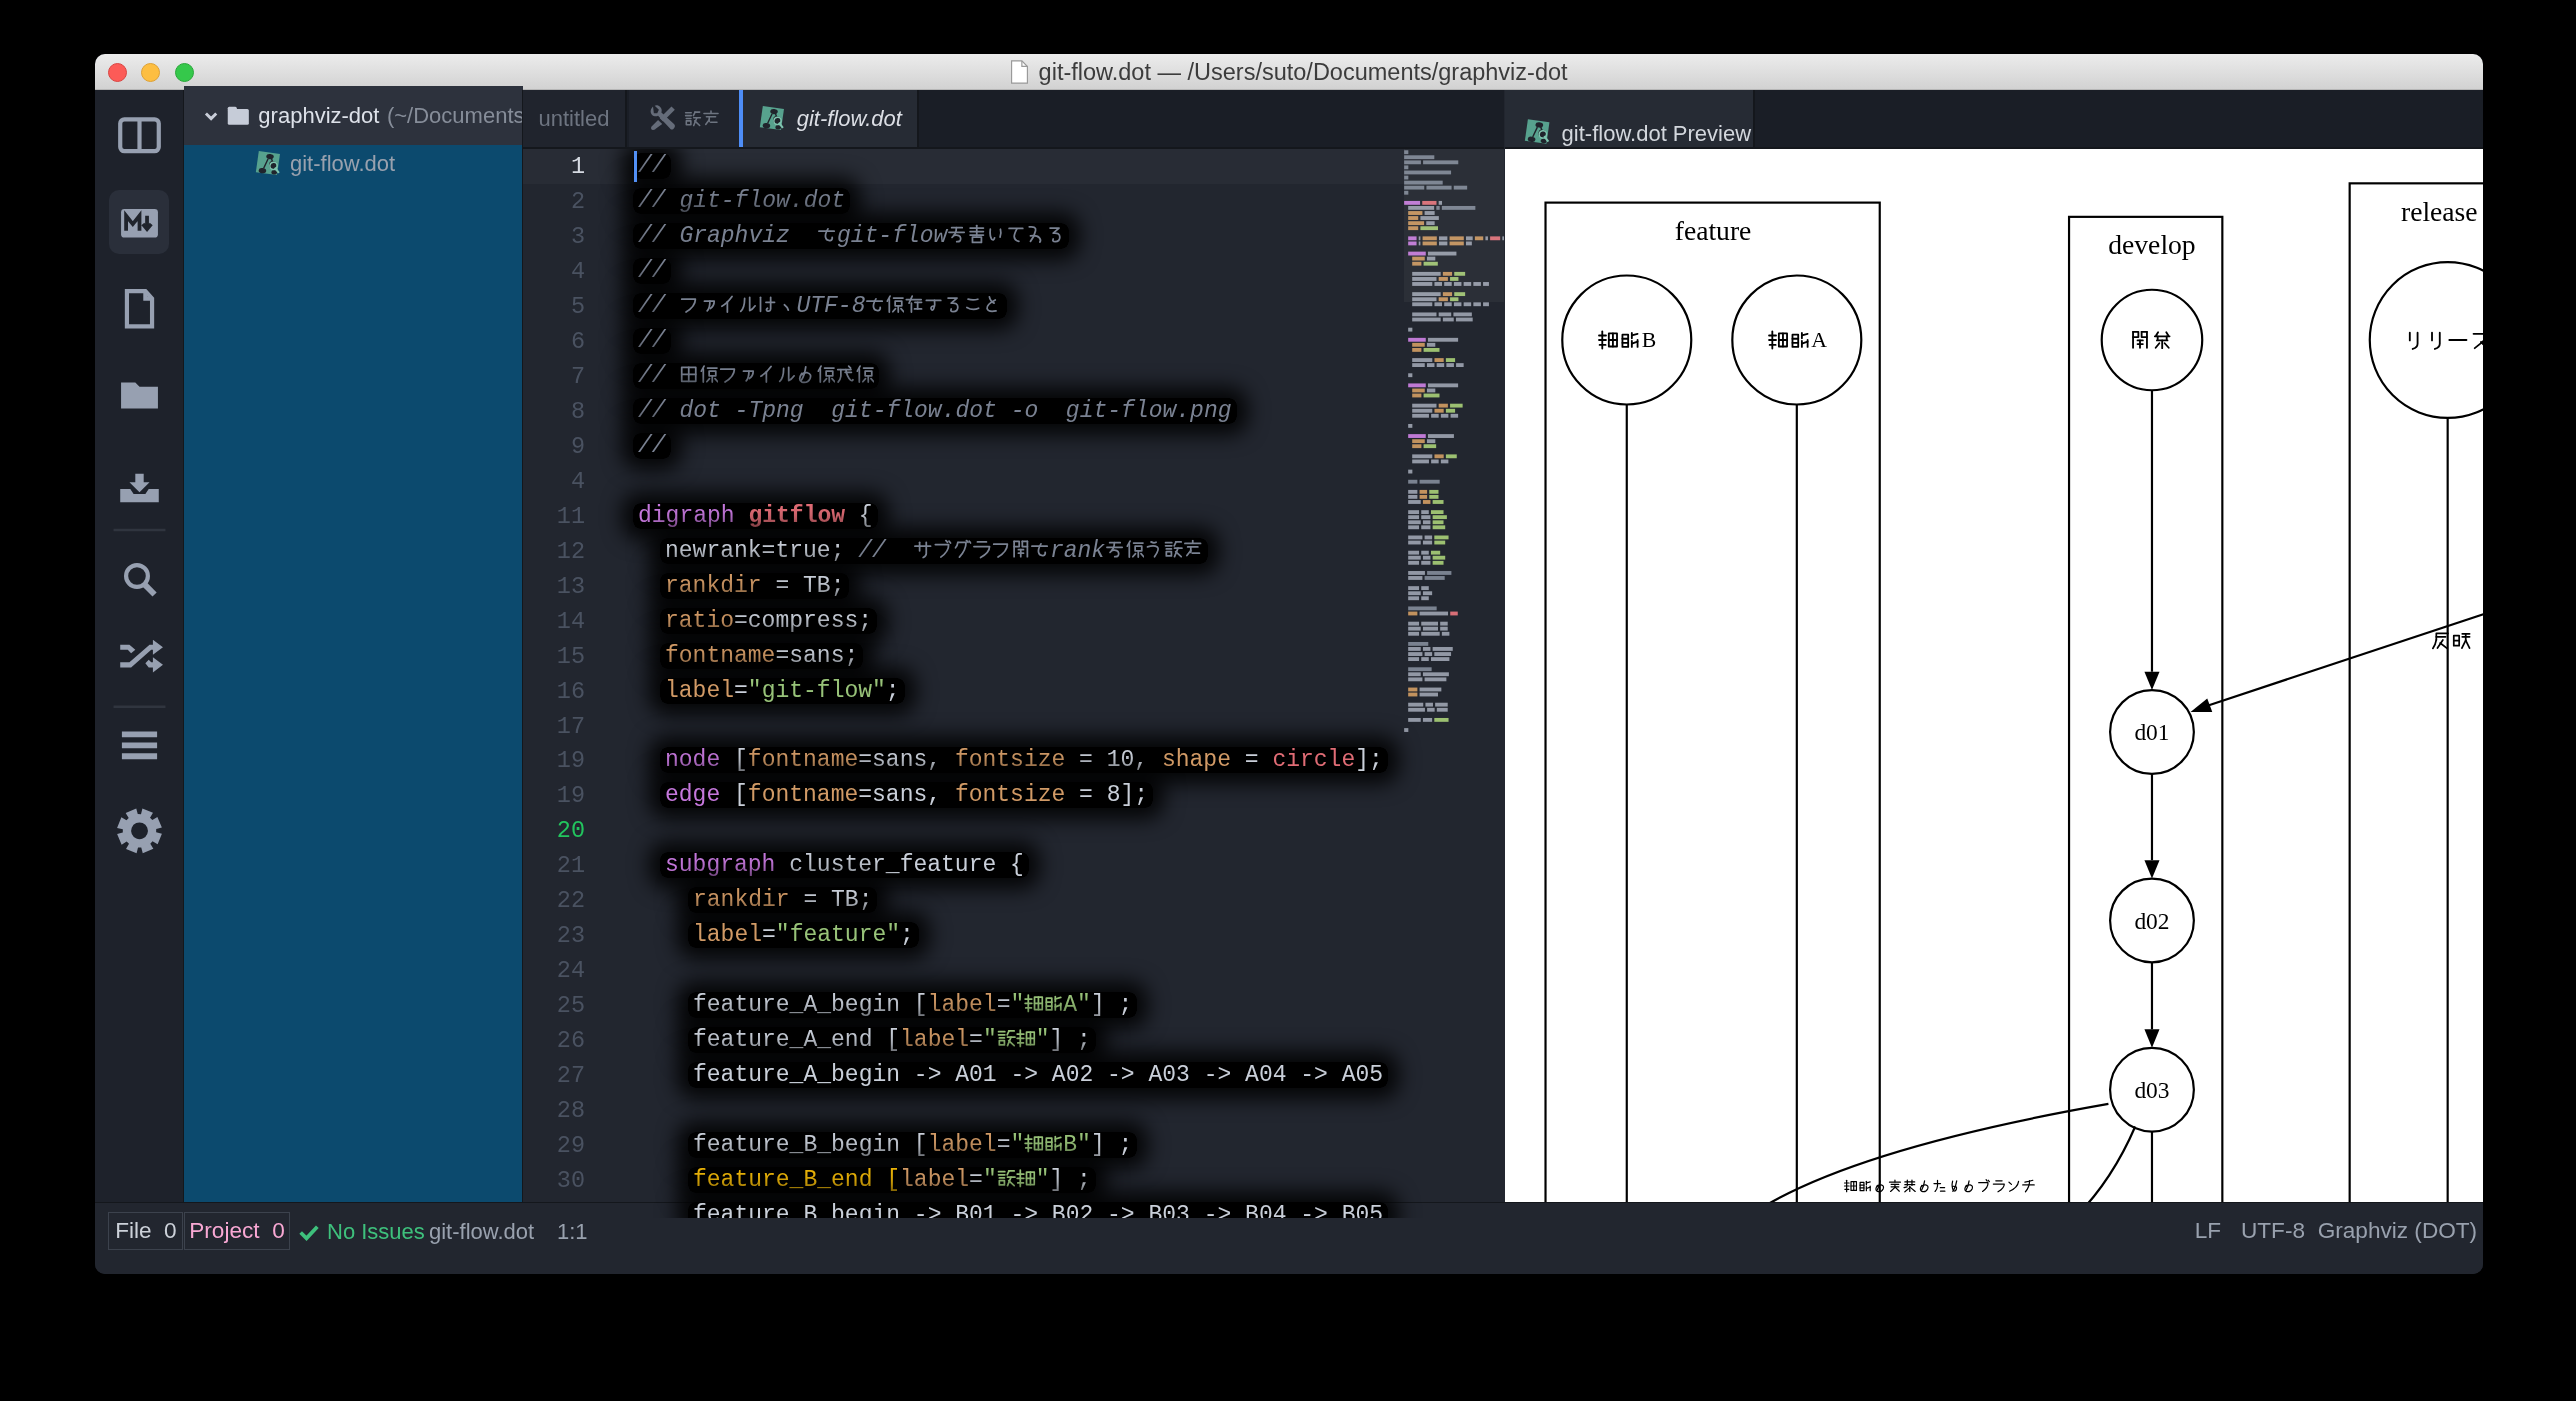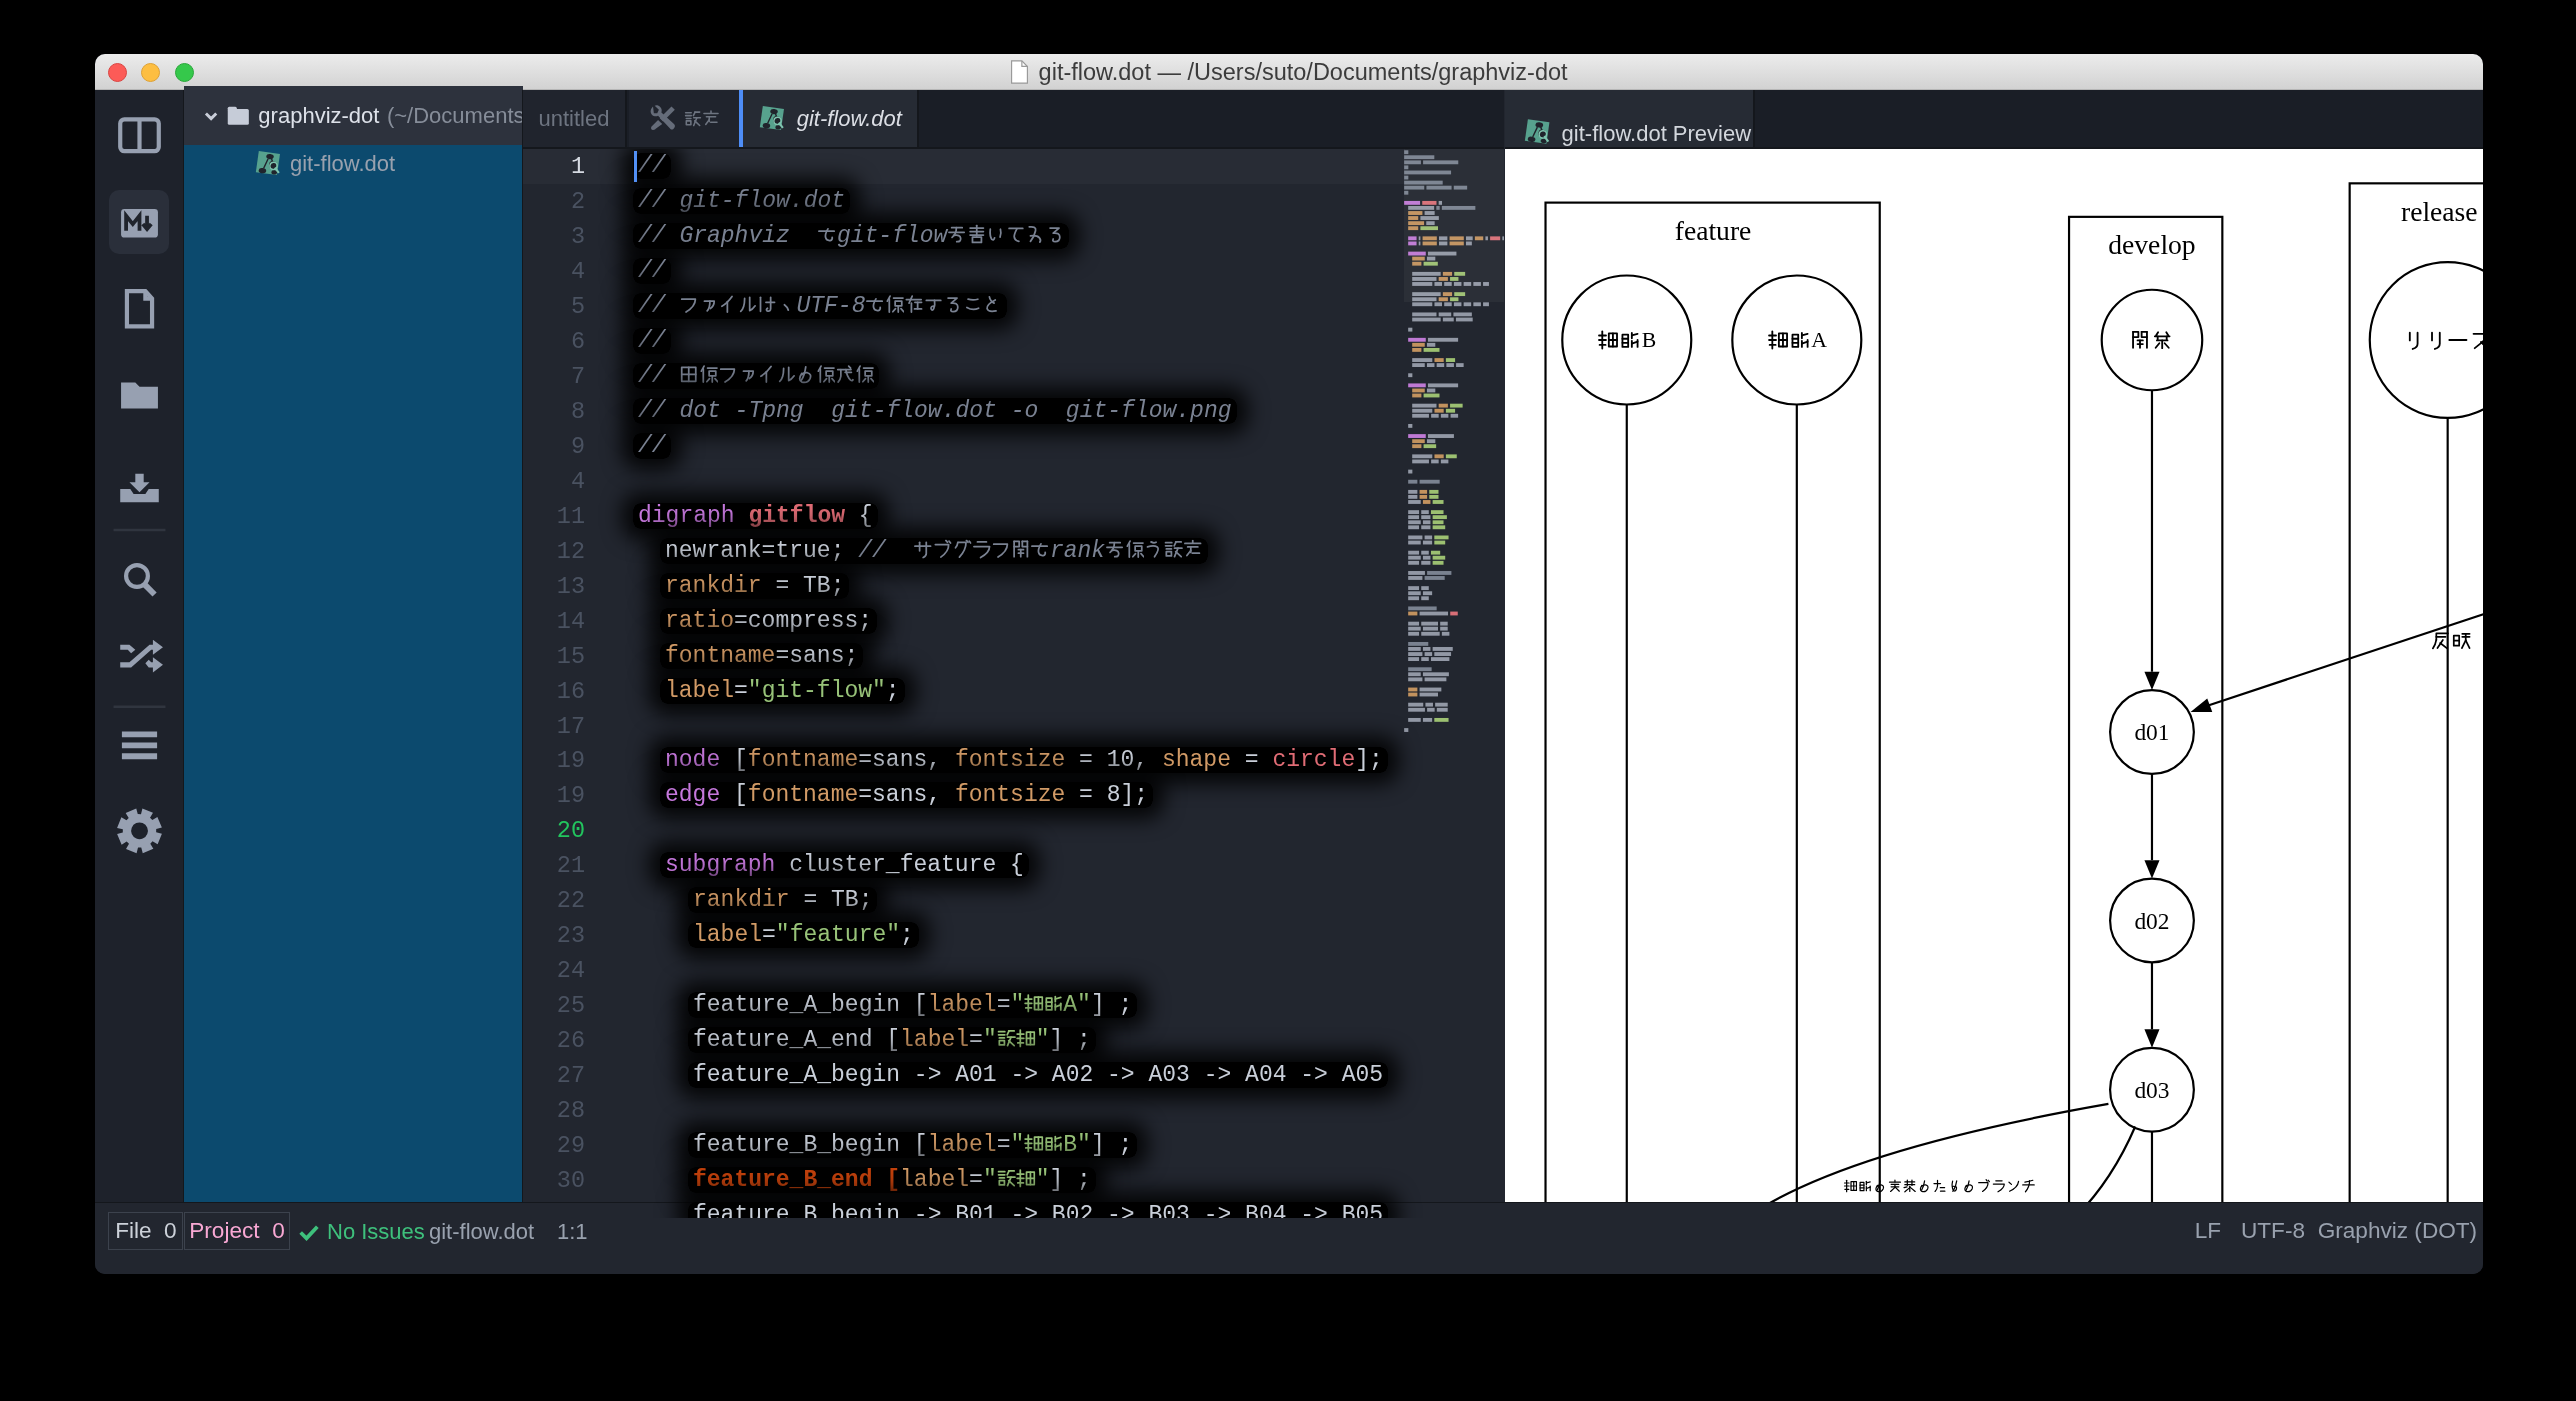--- a/index.html
+++ b/index.html
@@ -762,21 +762,21 @@
 <div class="gn" style="top:909px;color:#4a5261">27</div>
 <div class="cl" style="top:909px;left:170px"><span class="pill"><span style="color:#c9cfd9;">feature_A_begin -&gt; A01 -&gt; A02 -&gt; A03 -&gt; A04 -&gt; A05</span></span></div>
 <div class="gn" style="top:944px;color:#4a5261">28</div>
 <div class="gn" style="top:979px;color:#4a5261">29</div>
 <div class="cl" style="top:979px;left:170px"><span class="pill"><span style="color:#c9cfd9;">feature_B_begin [</span><span style="color:#d19a66;">label</span><span style="color:#c9cfd9;">=</span><span style="color:#98c379;">"<svg class="kj" style="width:19.5px;height:22.6px;vertical-align:-3.4px" viewBox="0 0 100 100">
                 <use href="#k-ki"></use>
               </svg><svg class="kj" style="width:19.5px;height:22.6px;vertical-align:-3.4px" viewBox="0 0 100 100">
                 <use href="#k-nou"></use>
               </svg>B"</span><span style="color:#c9cfd9;">] ;</span></span></div>
 <div class="gn" style="top:1014px;color:#4a5261">30</div>
-<div class="cl" style="top:1014px;left:170px"><span class="pill"><span style="color:#c2410c;font-weight:bold;">feature_B_end [</span><span style="color:#d19a66;">label</span><span style="color:#c9cfd9;">=</span><span style="color:#98c379;">"<svg class="kj" style="width:19.5px;height:22.6px;vertical-align:-3.4px" viewBox="0 0 100 100">
+<div class="cl" style="top:1014px;left:170px"><span class="pill"><span style="color:#eab308;">feature_B_end [</span><span style="color:#d19a66;">label</span><span style="color:#c9cfd9;">=</span><span style="color:#98c379;">"<svg class="kj" style="width:19.5px;height:22.6px;vertical-align:-3.4px" viewBox="0 0 100 100">
                 <use href="#k-setsu"></use>
               </svg><svg class="kj" style="width:19.5px;height:22.6px;vertical-align:-3.4px" viewBox="0 0 100 100">
                 <use href="#k-ki"></use>
               </svg>"</span><span style="color:#c9cfd9;">] ;</span></span></div>
 <div class="gn" style="top:1049px;color:#4a5261">31</div>
 <div class="cl" style="top:1049px;left:170px"><span class="pill"><span style="color:#c9cfd9;">feature_B_begin -&gt; B01 -&gt; B02 -&gt; B03 -&gt; B04 -&gt; B05</span></span></div>
       <div style="position:absolute;left:111px;top:1.7px;width:3.4px;height:31px;background:#5290f5;z-index:4"></div>
     </div>
   </div>
   <div class="pvpane">

